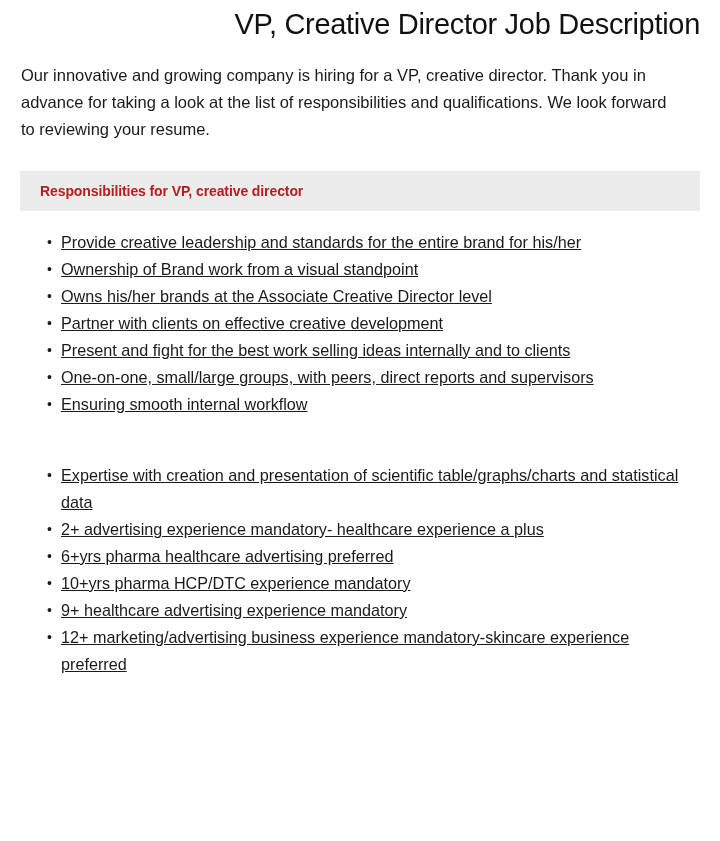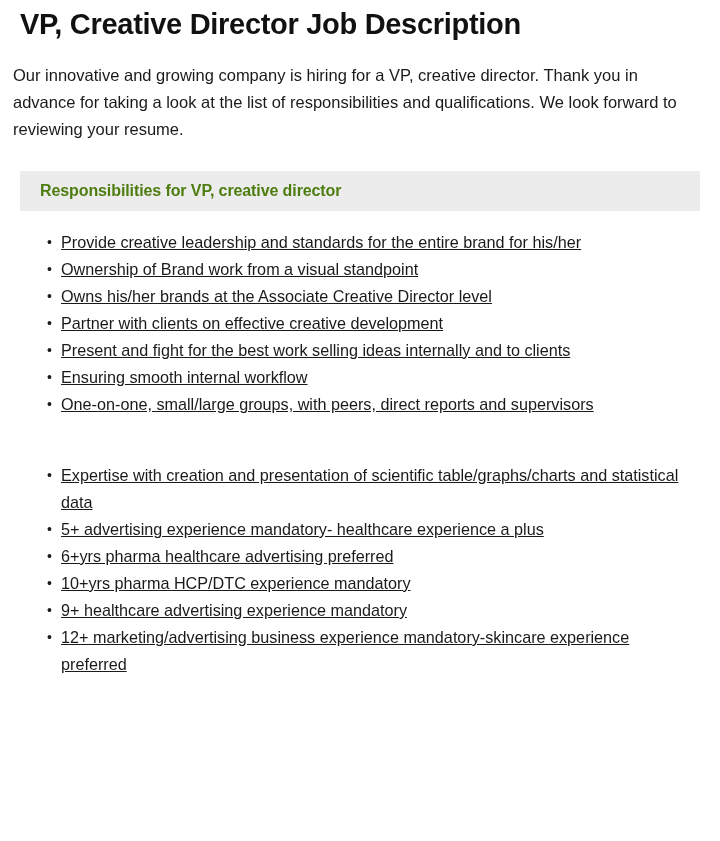--- a/index.html
+++ b/index.html
@@ -14,53 +14,53 @@
     color: #1a1a1a;
     overflow: hidden;
   }
   .page {
     width: 720px;
     box-sizing: border-box;
     padding: 0;
   }
   .doc-title {
     font-size: 29px;
-    font-weight: bold;
-    text-align: left;
+    font-weight: normal;
+    text-align: right;
     letter-spacing: -0.3px;
     color: #111111;
     margin: 0;
     padding: 4px 20px 0 20px;
     line-height: 40px;
   }
   .intro {
     font-size: 16.5px;
     line-height: 27px;
     color: #1a1a1a;
     margin: 0;
-    padding: 18px 20px 0 13px;
+    padding: 18px 20px 0 21px;
     box-sizing: border-box;
     width: 700px;
   }
   .section {
     margin-top: 28px;
   }
   .section-header {
     background: #ececec;
     margin: 0 20px 0 20px;
     height: 40px;
     display: flex;
     align-items: center;
     padding-left: 20px;
     box-sizing: border-box;
   }
   .section-header-text {
-    font-size: 16px;
+    font-size: 14px;
     font-weight: bold;
-    color: #4d7c0f;
+    color: #b91c1c;
     letter-spacing: -0.1px;
   }
   ul.bullets {
     list-style: none;
     margin: 2px;
     padding: 16px 22px 0 45px;
     text-decoration: underline;
   }
   ul.bullets li {
     position: relative;
@@ -92,29 +92,29 @@
   <div class="section">
     <div class="section-header">
       <span class="section-header-text">Responsibilities for VP, creative director</span>
     </div>
     <ul class="bullets">
       <li>Provide creative leadership and standards for the entire brand for his/her</li>
       <li>Ownership of Brand work from a visual standpoint</li>
       <li>Owns his/her brands at the Associate Creative Director level</li>
       <li>Partner with clients on effective creative development</li>
       <li>Present and fight for the best work selling ideas internally and to clients</li>
+      <li>One-on-one, small/large groups, with peers, direct reports and supervisors</li>
       <li>Ensuring smooth internal workflow</li>
-      <li>One-on-one, small/large groups, with peers, direct reports and supervisors</li>
     </ul>
   </div>
 
   <div class="section">
     <ul class="bullets">
       <li>Expertise with creation and presentation of scientific table/graphs/charts and statistical data</li>
-      <li>5+ advertising experience mandatory- healthcare experience a plus</li>
+      <li>2+ advertising experience mandatory- healthcare experience a plus</li>
       <li>6+yrs pharma healthcare advertising preferred</li>
       <li>10+yrs pharma HCP/DTC experience mandatory</li>
       <li>9+ healthcare advertising experience mandatory</li>
       <li>12+ marketing/advertising business experience mandatory-skincare experience preferred</li>
     </ul>
   </div>
 
 </div>
 
 </body></html>

